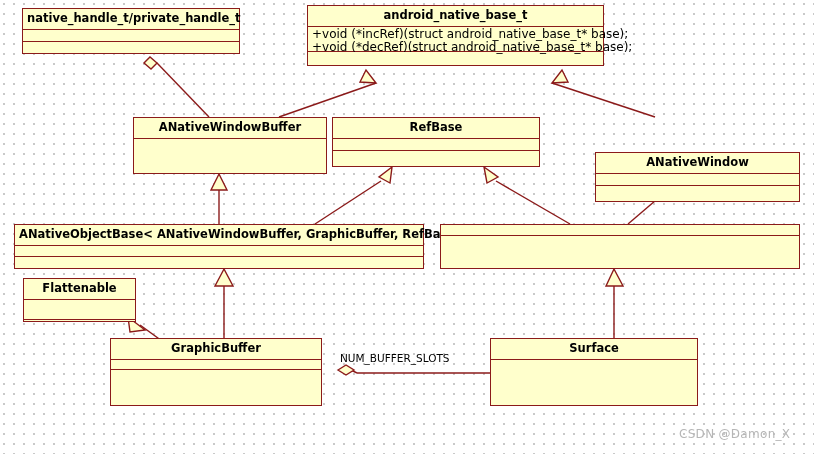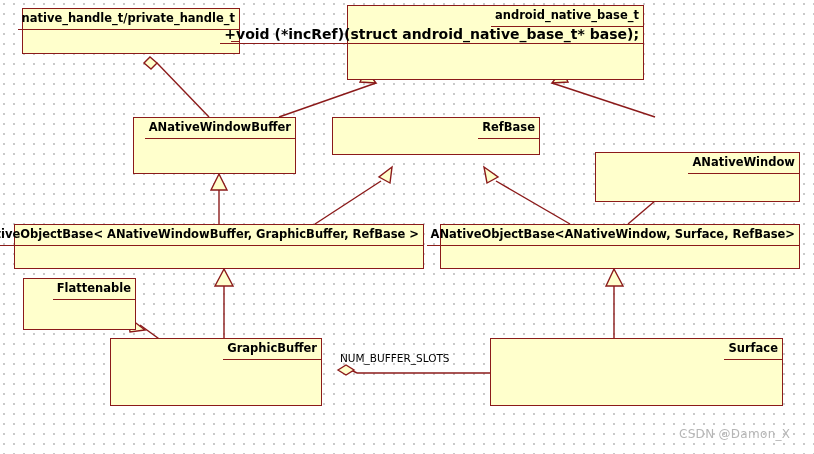--- a/index.html
+++ b/index.html
@@ -27,83 +27,81 @@
     pointer-events: none;
   }
   .uml-class {
     position: absolute;
     box-sizing: border-box;
     border: 1.6px solid #8b1a1a;
     background: #ffffcc;
     display: flex;
     flex-direction: column;
     z-index: 5;
-    align-items: flex-end;
   }
   .uml-name {
     text-align: center;
     font-weight: bold;
     font-size: 11.5px;
     color: #000000;
     padding: 3px 4px 4px 4px;
     border-bottom: 1.6px solid #8b1a1a;
     line-height: 13px;
     white-space: nowrap;
   }
   .uml-attrs {
     border-bottom: 1.6px solid #8b1a1a;
-    font-size: 14px;
+    font-size: 12px;
     color: #000000;
     padding: 1px 4px 2px 4px;
     line-height: 13px;
     min-height: 9px;
-    font-weight: bold;
   }
   .uml-ops {
     flex: 1 1 auto;
     font-size: 10.5px;
     color: #000000;
     padding: 1px 4px 2px 4px;
     line-height: 13px;
     min-height: 9px;
   }
   .attr-line { white-space: nowrap; }
 
   
   #box-native-handle { left: 22px;  top: 8px;   width: 218px; height: 46px; }
   #box-native-handle .uml-name { font-size: 11.5px; }
   #box-native-handle .uml-attrs { height: 12px; padding-top:0; padding-bottom:0;}
   #box-native-handle .uml-ops   { height: 12px; padding-top:0; padding-bottom:0;}
 
-  #box-android-base { left: 307px; top: 5px;  width: 297px; height: 75px; margin-left: 40px; }
+  #box-android-base { left: 307px; top: 5px;  width: 297px; height: 61px; }
   #box-android-base .uml-ops { min-height: 10px; }
 
-  #box-anwbuffer   { left: 133px; top: 117px; width: 163px; height: 57px; }
-  #box-refbase     { left: 332px; top: 117px; width: 208px; height: 38px; }
+  #box-anwbuffer   { left: 133px; top: 117px; width: 194px; height: 57px; }
+  #box-refbase     { left: 332px; top: 117px; width: 208px; height: 50px; }
   #box-refbase .uml-attrs { height: 11px; padding:0; }
   #box-refbase .uml-ops   { height: 11px; padding:0; }
   #box-anativewindow { left: 595px; top: 117px; width: 205px; height: 50px; margin-top: 35px; }
   #box-anativewindow .uml-attrs { height: 11px; padding:0; }
   #box-anativewindow .uml-ops   { height: 11px; padding:0; }
 
   #box-aob-buffer { left: 14px;  top: 224px; width: 410px; height: 45px; }
   #box-aob-buffer .uml-attrs { height: 10px; padding:0; }
   #box-aob-buffer .uml-ops   { height: 10px; padding:0; }
   #box-aob-window { left: 440px; top: 224px; width: 360px; height: 45px; }
   #box-aob-window .uml-attrs { height: 10px; padding:0; }
   #box-aob-window .uml-ops   { height: 10px; padding:0; }
 
-  #box-flattenable { left: 23px; top: 278px; width: 113px; height: 52px; gap: 10px; }
+  #box-flattenable { left: 23px; top: 278px; width: 113px; height: 44px; gap: 10px; }
   #box-flattenable .uml-attrs { height: 11px; padding:0; }
   #box-flattenable .uml-ops   { height: 11px; padding:0; }
 
   #box-graphicbuffer { left: 110px; top: 338px; width: 212px; height: 68px; }
   #box-graphicbuffer .uml-attrs { height: 9px; padding:0; }
 
-  #box-surface { left: 490px; top: 338px; width: 293px; height: 68px; }
+  #box-surface { left: 490px; top: 338px; width: 208px; height: 68px; }
 
   .assoc-label {
     position: absolute;
     font-size: 10.5px;
     color: #000000;
     font-family: "DejaVu Sans", "Liberation Sans", sans-serif;
     white-space: nowrap;
     z-index: 7;
     background: transparent;
   }
@@ -199,20 +197,21 @@
   <div class="uml-class" id="box-native-handle">
     <div class="uml-name">native_handle_t/private_handle_t</div>
     <div class="uml-attrs"></div>
     <div class="uml-ops"></div>
   </div>
 
   <div class="uml-class" id="box-android-base">
     <div class="uml-name">android_native_base_t</div>
     <div class="uml-attrs">
       <div class="attr-line">+void (*incRef)(struct android_native_base_t* base);</div>
+      <div class="attr-line">+void (*decRef)(struct android_native_base_t* base);</div>
     </div>
     <div class="uml-ops"></div>
   </div>
 
   <div class="uml-class" id="box-anwbuffer">
     <div class="uml-name">ANativeWindowBuffer</div>
     <div class="uml-ops"></div>
   </div>
 
   <div class="uml-class" id="box-refbase">
@@ -227,21 +226,20 @@
     <div class="uml-ops"></div>
   </div>
 
   <div class="uml-class" id="box-aob-buffer">
     <div class="uml-name">ANativeObjectBase&lt; ANativeWindowBuffer, GraphicBuffer, RefBase &gt;</div>
     <div class="uml-attrs"></div>
     <div class="uml-ops"></div>
   </div>
 
   <div class="uml-class" id="box-aob-window">
-    <div class="uml-name">ANativeObjectBase&lt;ANativeWindow, Surface, RefBase&gt;</div>
     <div class="uml-attrs"></div>
     <div class="uml-ops"></div>
   </div>
 
   <div class="uml-class" id="box-flattenable">
     <div class="uml-name">Flattenable</div>
     <div class="uml-attrs"></div>
     <div class="uml-ops"></div>
   </div>
 

